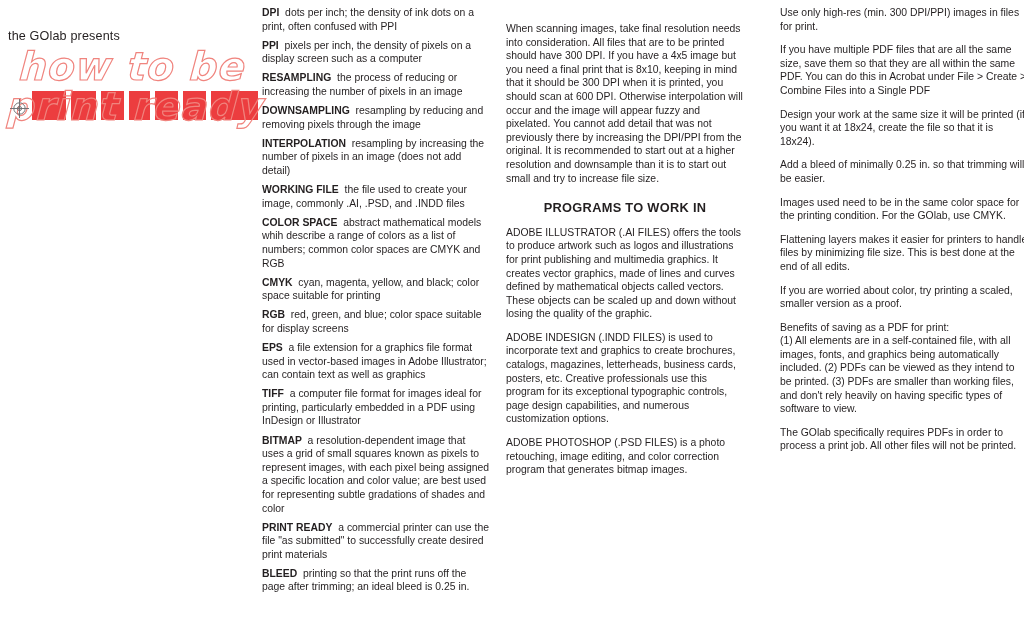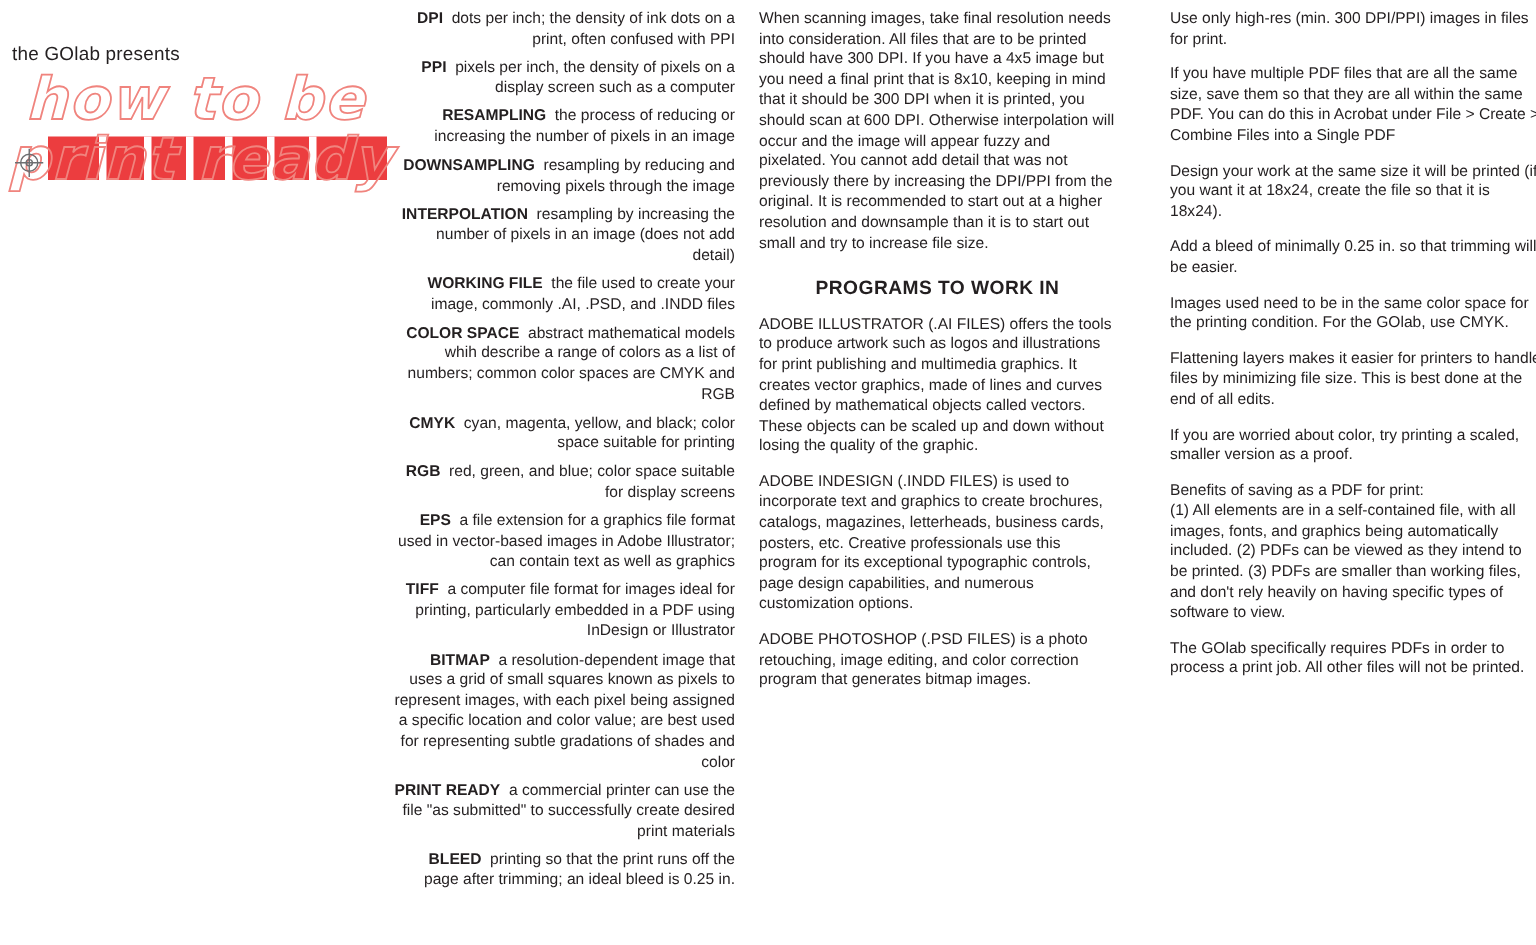--- a/index.html
+++ b/index.html
@@ -26,21 +26,21 @@
   .col {
     position: absolute;
     top: 0;
     font-size: 10.4px;
     line-height: 13.6px;
     color: #231f20;
     -webkit-font-smoothing: antialiased;
   }
   .col-0 { left: 8px;   width: 246px; }
   .col-1 { left: 262px; width: 228px; padding-top: 6px; }
-  .col-2 { left: 506px; width: 238px; padding-top: 6px; }
+  .col-2 { left: 506px; width: 238px; padding-top: 22px; }
   .col-3 { left: 760px; width: 248px; padding-top: 6px; margin-left: 20px; }
 
   
   .presents {
     font-size: 12.6px;
     font-weight: normal;
     letter-spacing: .15px;
     text-align: left;
     color: #231f20;
     margin: 30px 0 0 0;
@@ -107,21 +107,21 @@
     position: absolute;
     left: 2px;
     top: 47px;
     width: 19px;
     height: 19px;
   }
 
   
   .term {
     margin: 0 0 5.5px 0;
-    text-align: right;
+    text-align: left;
   }
   .term b { font-weight: bold; }
 
   .para {
     margin: 0 0 10px 0;
   }
   .para b { font-weight: normal; }
 
   .section-head {
     font-size: 12.8px;

